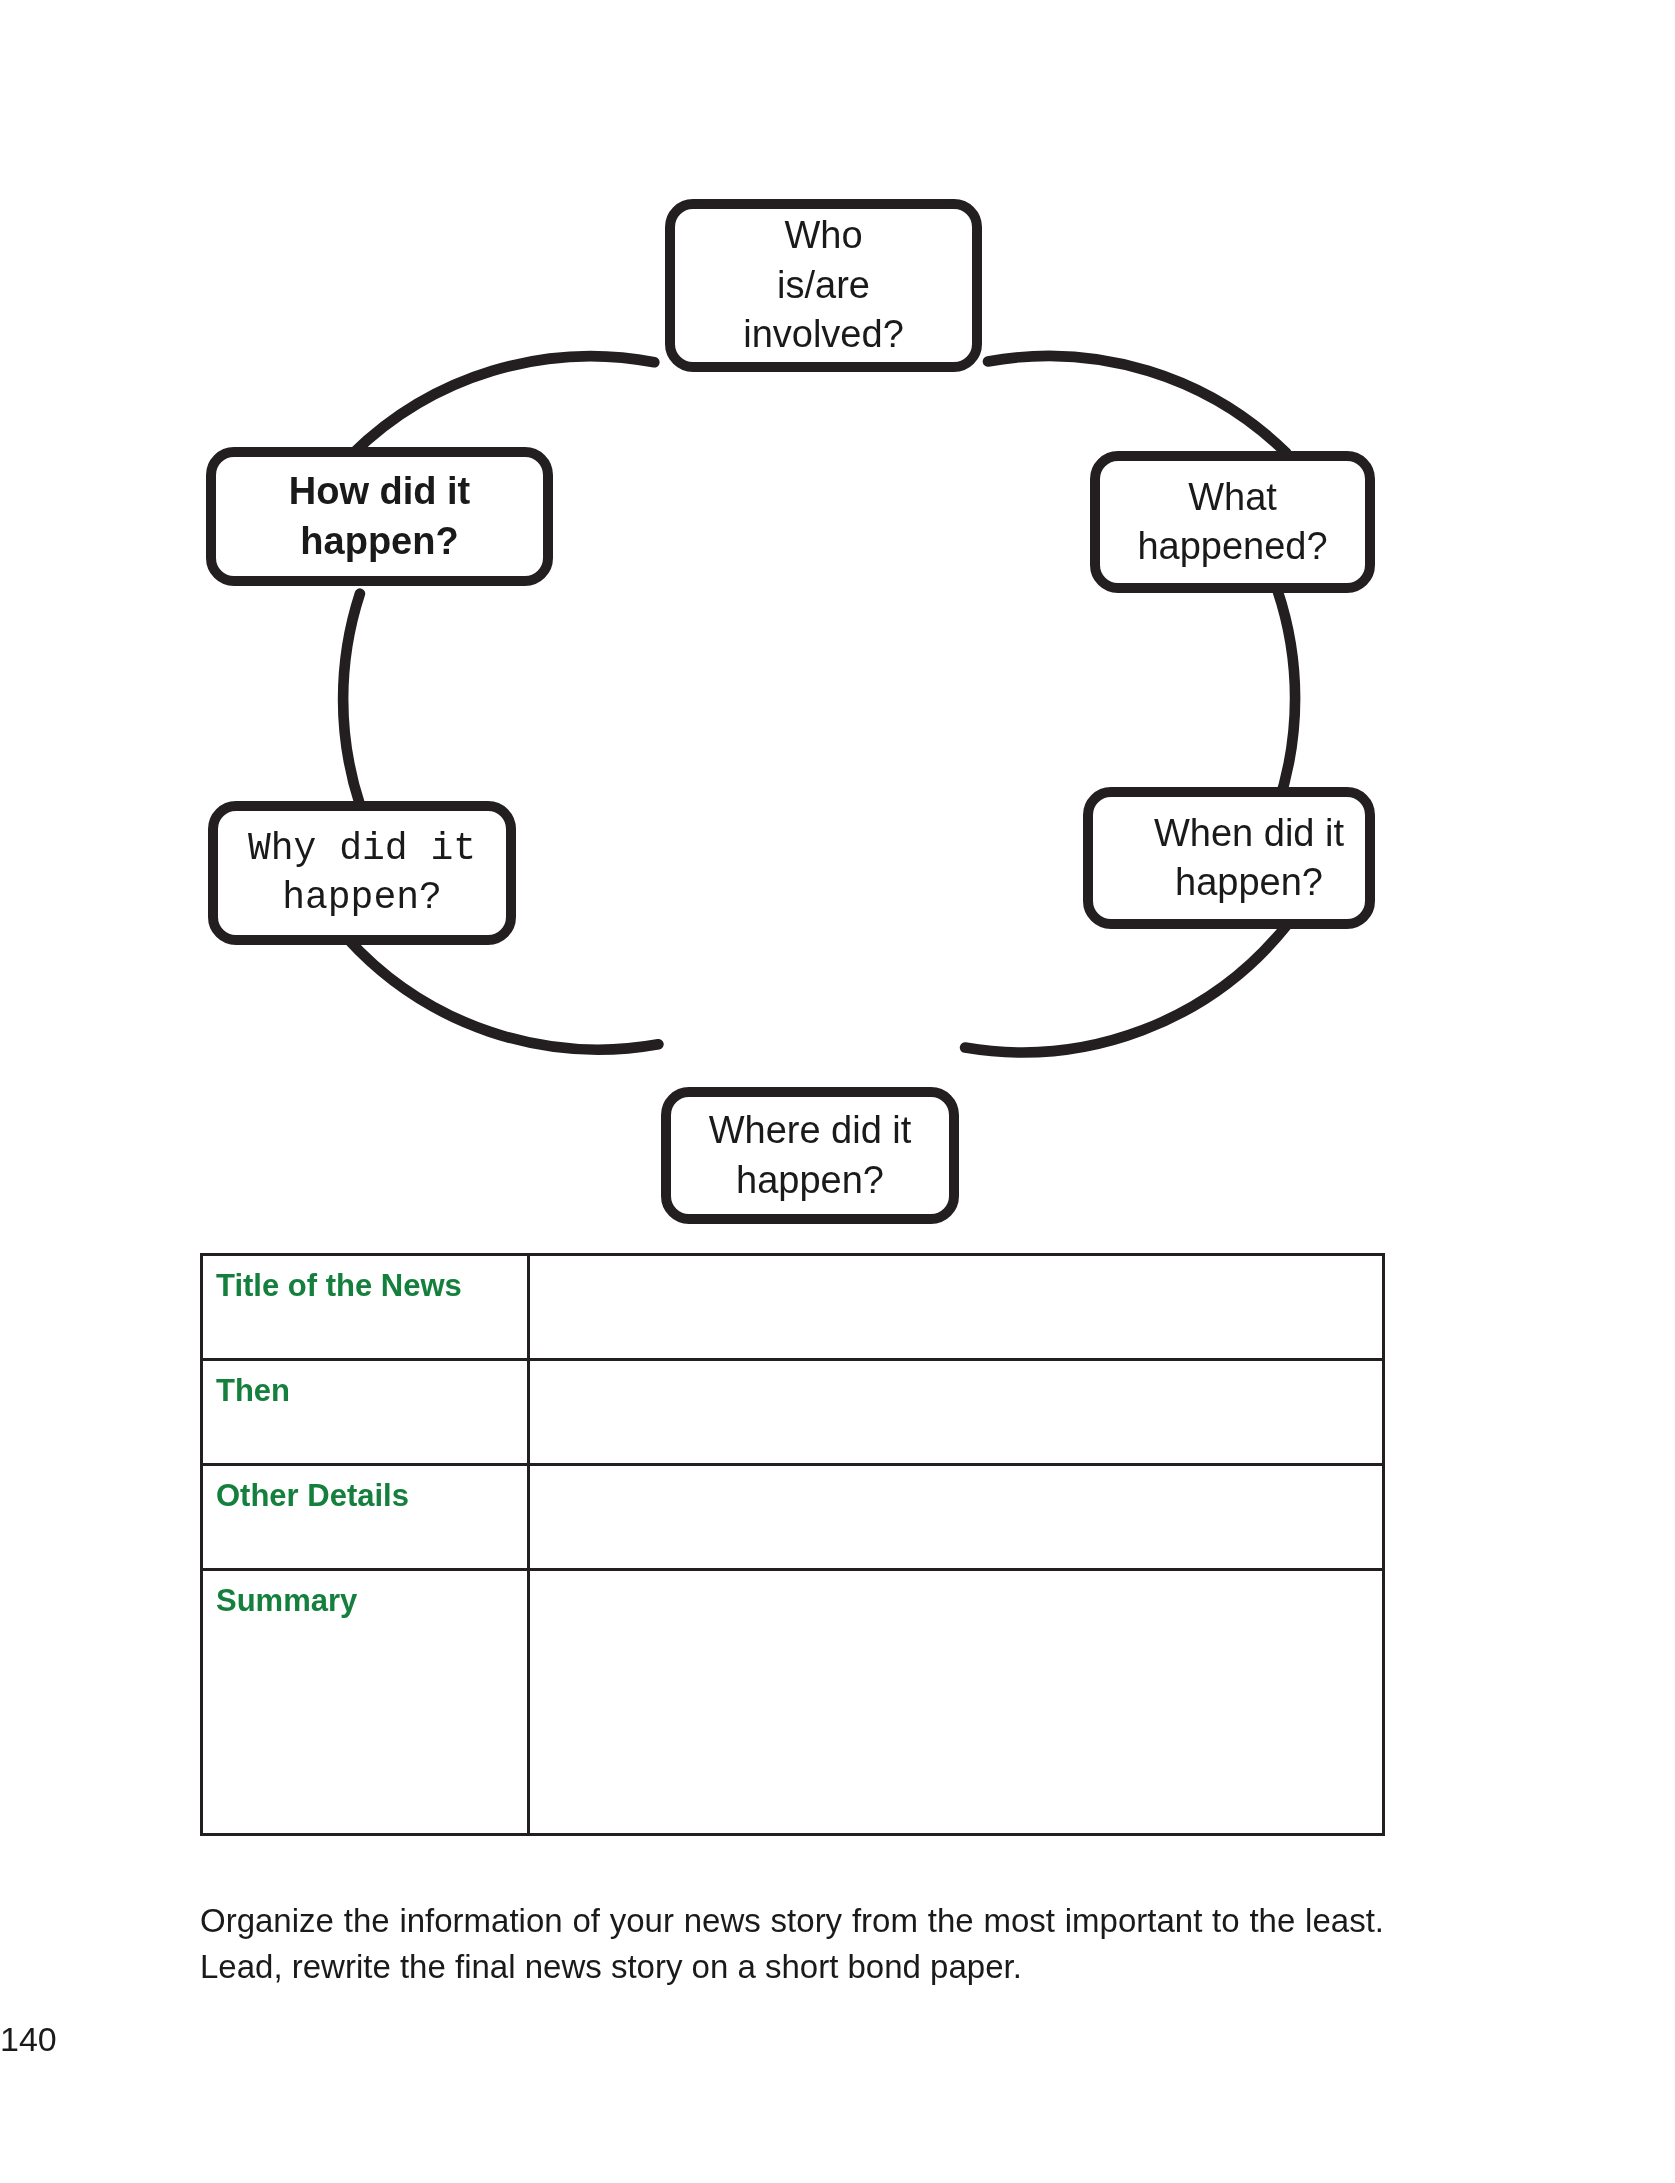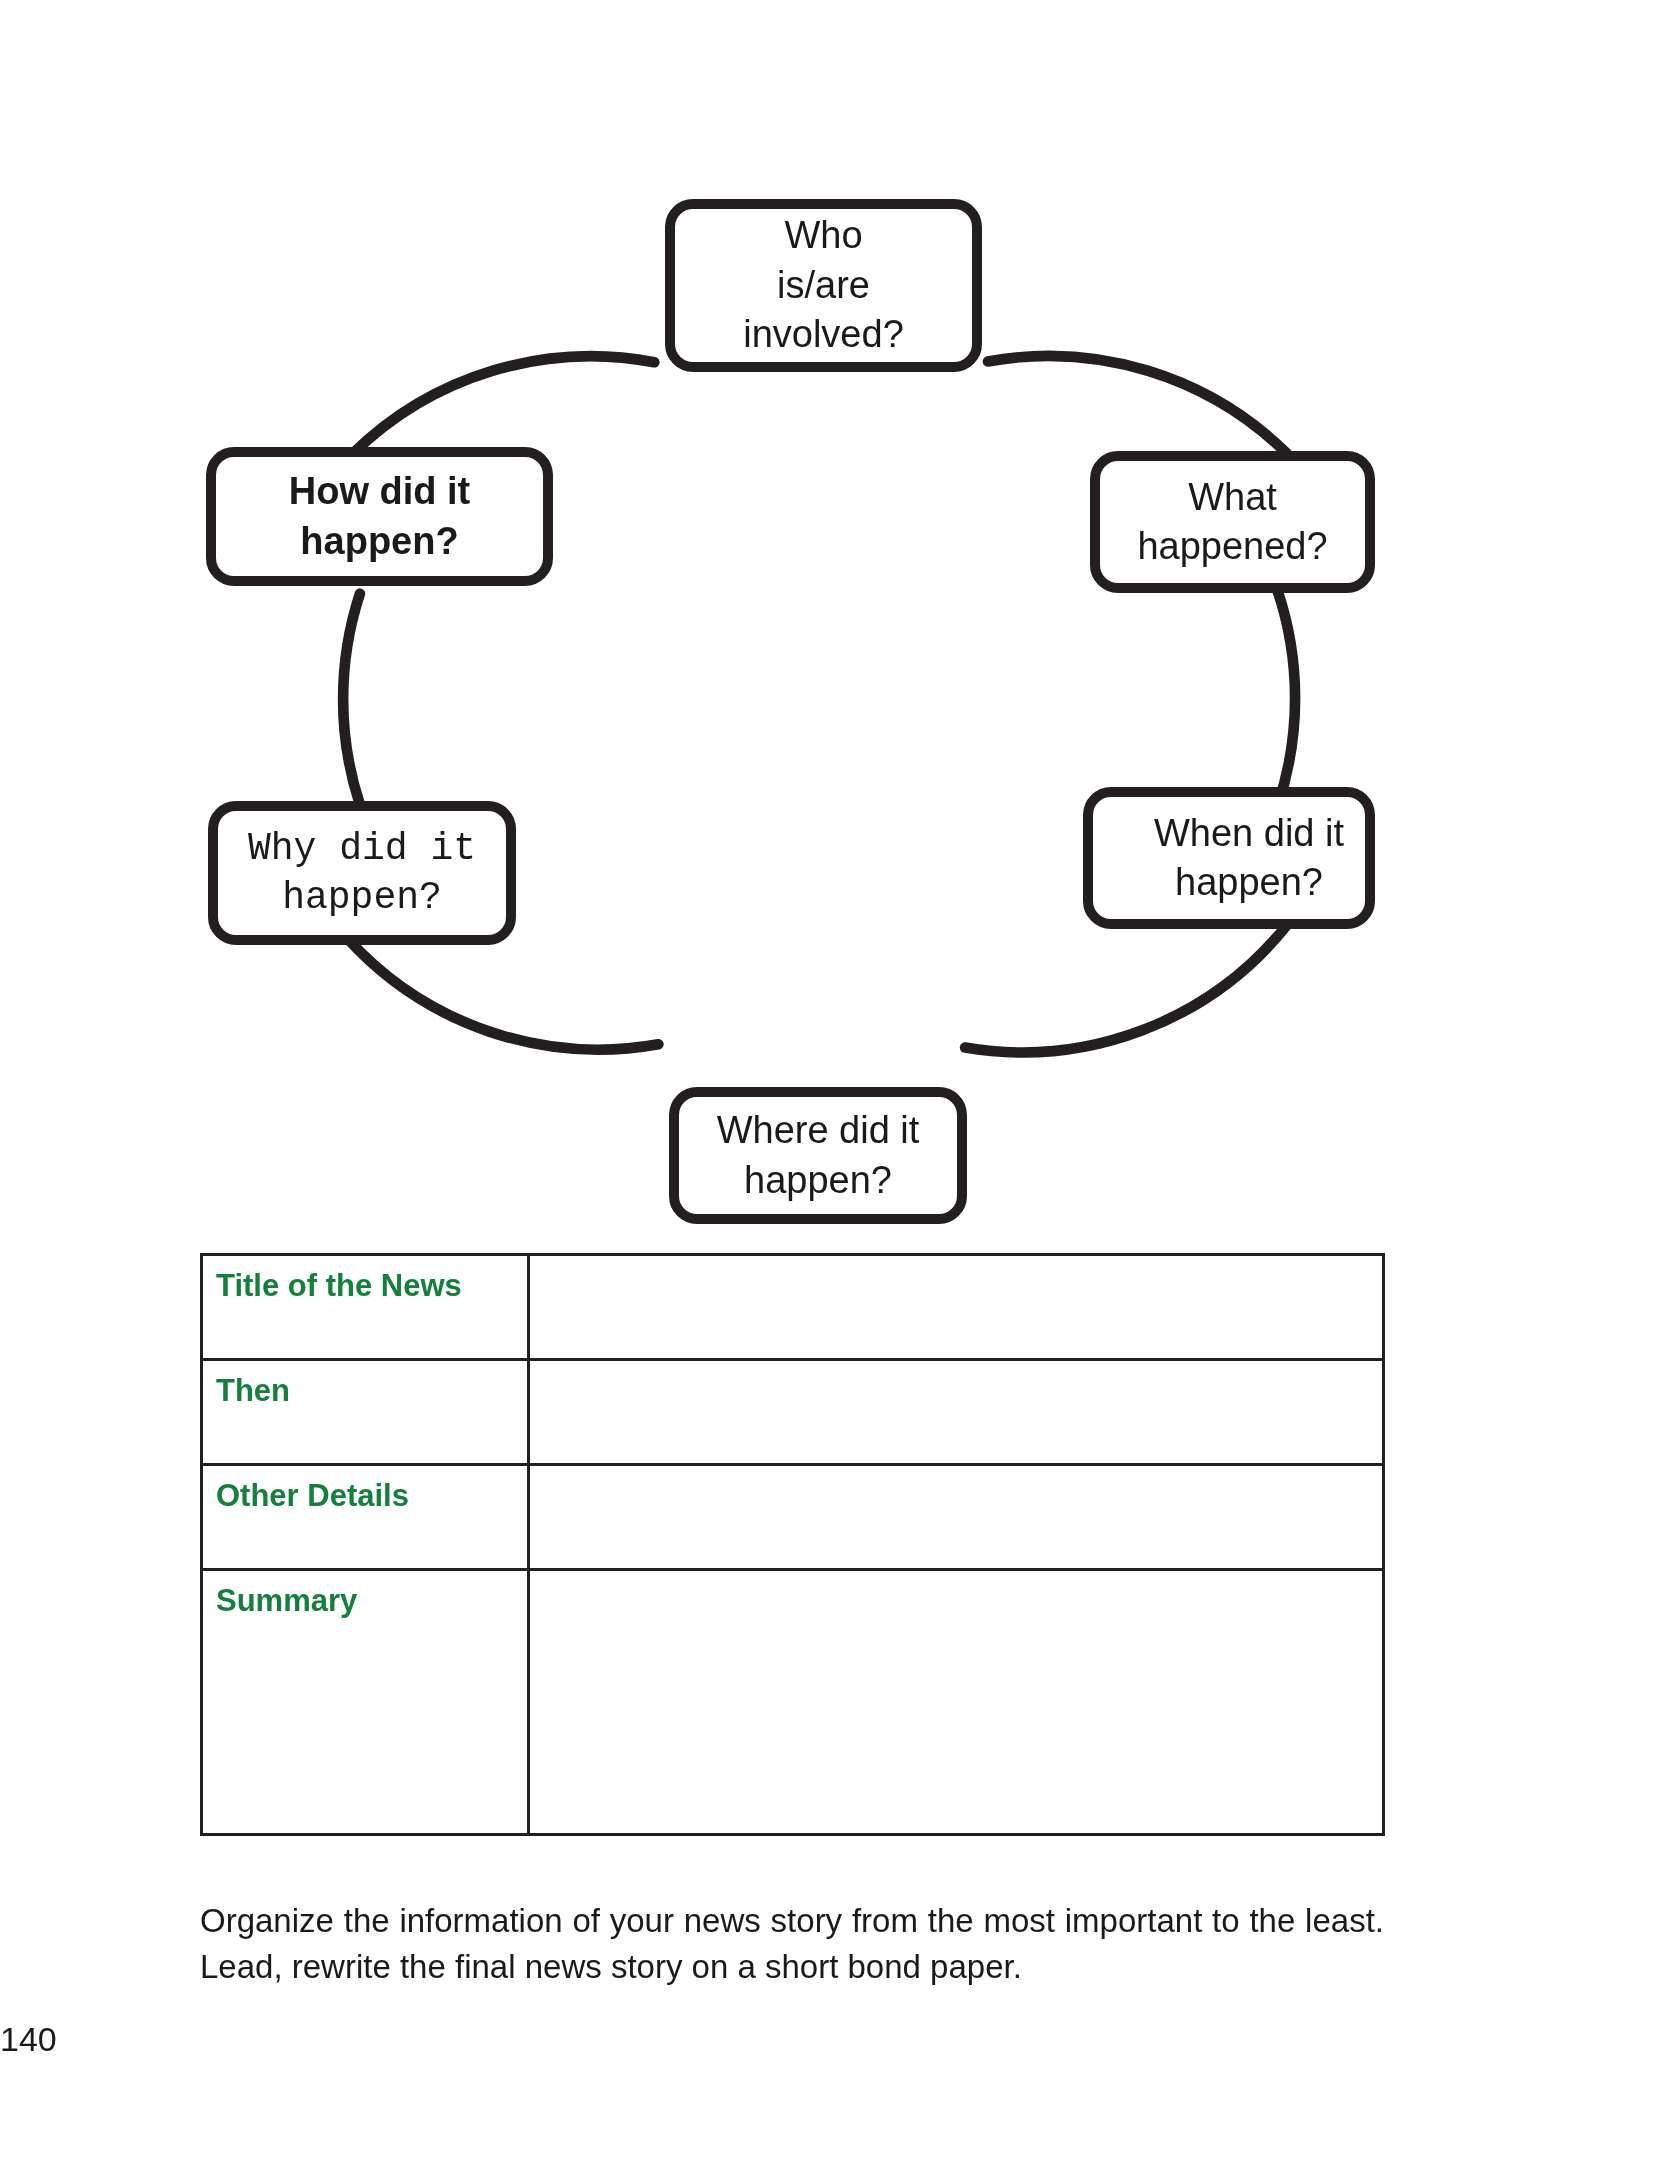--- a/index.html
+++ b/index.html
@@ -51,21 +51,21 @@
   .node-box .node-label {
     display: block;
     white-space: pre-line;
     padding: 0 8.2px;
   }
 
   
   #node-who   { left: 665px;  top: 199px;  width: 317px; height: 173px; }
   #node-what  { left: 1090px; top: 451px;  width: 285px; height: 142px; }
   #node-when  { left: 1083px; top: 787px;  width: 292px; height: 142px; padding-left: 40px; }
-  #node-where { left: 661px;  top: 1087px; width: 298px; height: 137px; margin-left: 8px; }
+  #node-where { left: 661px;  top: 1087px; width: 298px; height: 137px; }
   #node-why   { left: 208px;  top: 801px;  width: 308px; height: 144px; font-family: Liberation Mono, monospace; }
   #node-how   { left: 206px;  top: 447px;  width: 347px; height: 139px; font-weight: bold; }
 
   
   #news-table {
     position: absolute;
     left: 200px;
     top: 1253px;
     width: 1182px;
     border-collapse: collapse;

